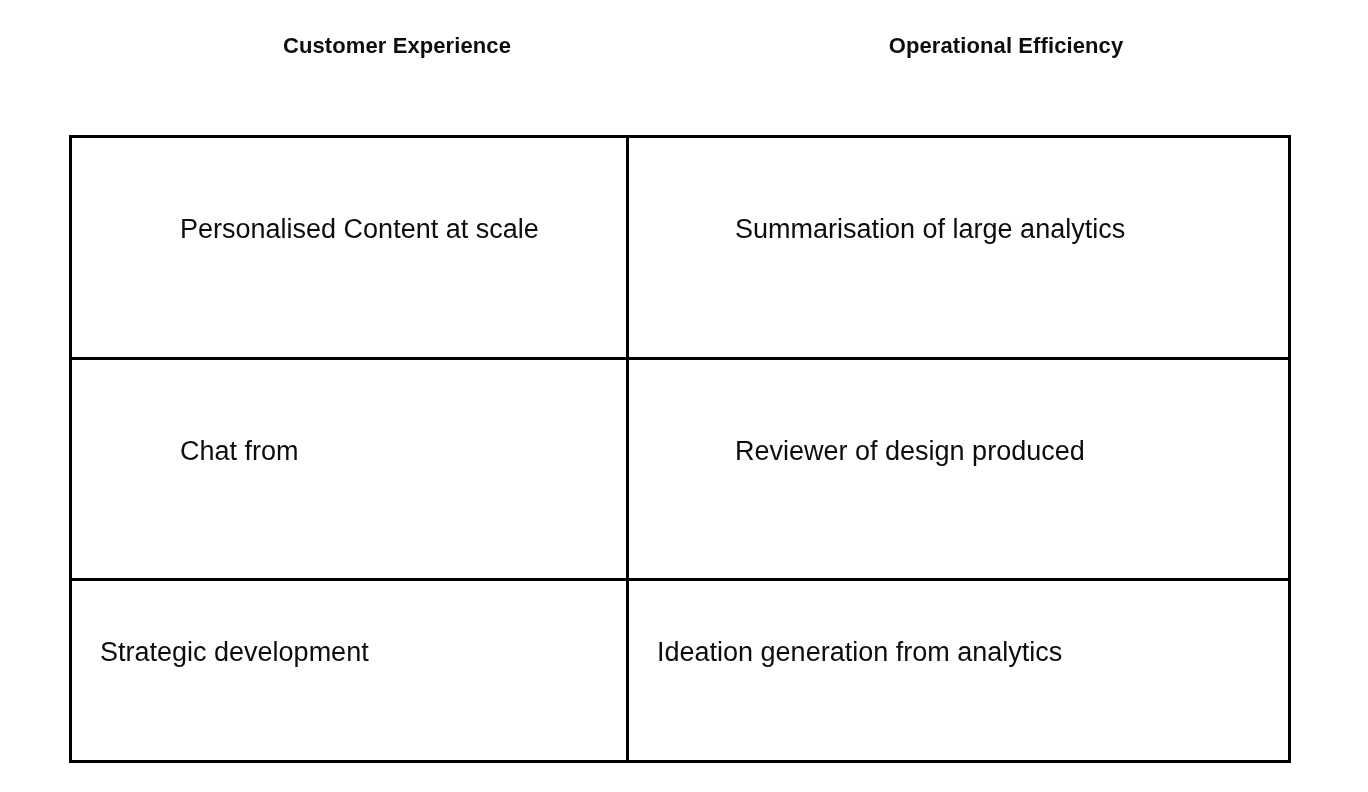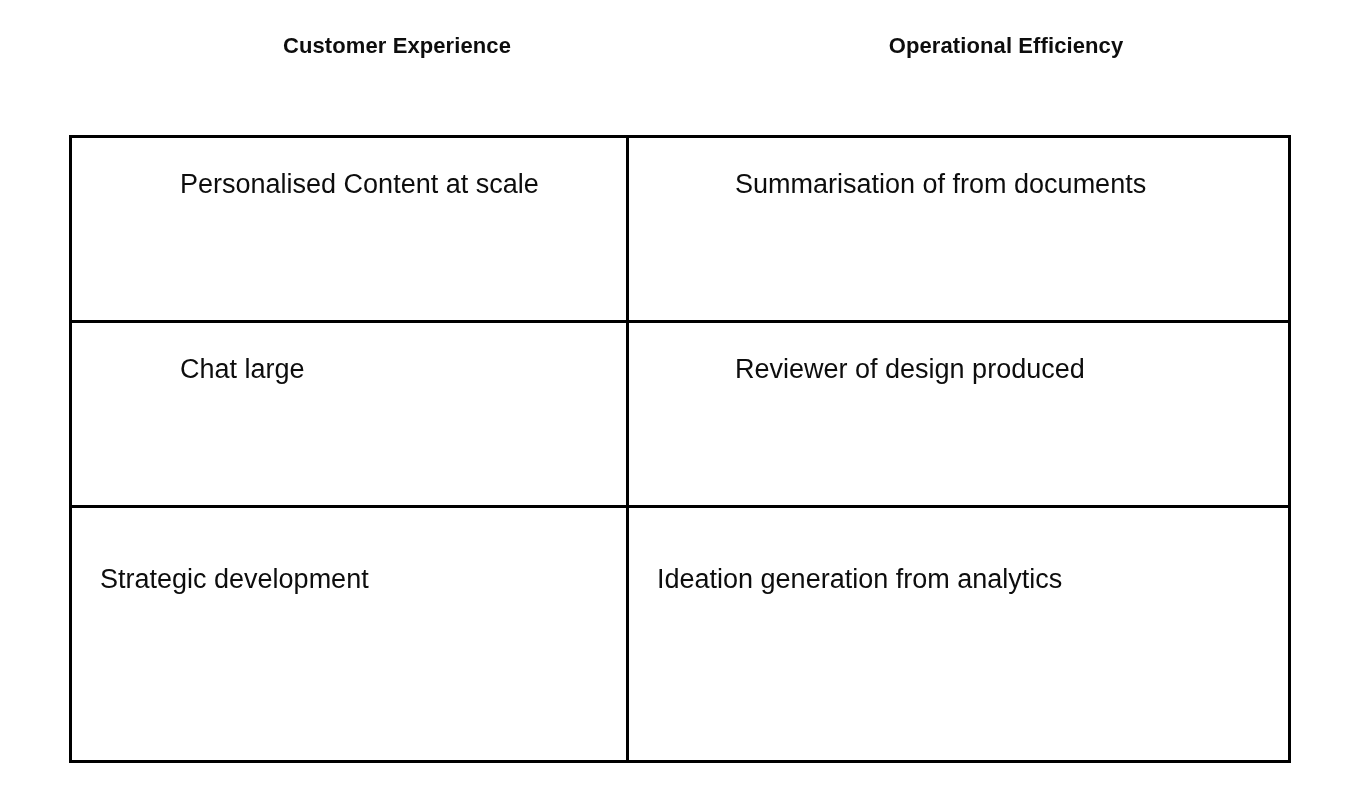--- a/index.html
+++ b/index.html
@@ -62,21 +62,21 @@
   }
   .matrix col.c1 { width: 557px; }
   .matrix col.c2 { width: 662px; }
 
   .cell-inner {
     display: block;
     font-size: 27px;
     line-height: 34px;
     font-weight: 400;
     color: #0d0d0d;
-    padding-top: 29px;
+    padding-top: 74px;
   }
   td.col-left  .cell-inner { padding-left: 108px; }
   td.col-right .cell-inner { padding-left: 106px; }
 
   
   tr.row-4 .cell-inner { padding-top: 54px; padding-left: 28px; }
 </style>
 </head>
 <body>
 
@@ -91,26 +91,26 @@
     <colgroup>
       <col class="c1">
       <col class="c2">
     </colgroup>
     <tbody>
       <tr class="row-1">
         <td class="col-left">
           <span class="cell-inner">Personalised Content at scale</span>
         </td>
         <td class="col-right">
-          <span class="cell-inner">Summarisation of from documents</span>
+          <span class="cell-inner">Summarisation of large analytics</span>
         </td>
       </tr>
       <tr class="row-2">
         <td class="col-left">
-          <span class="cell-inner">Chat large</span>
+          <span class="cell-inner">Chat from</span>
         </td>
         <td class="col-right">
           <span class="cell-inner">Reviewer of design produced</span>
         </td>
       </tr>
       <tr class="row-4">
         <td class="col-left">
           <span class="cell-inner">Strategic development</span>
         </td>
         <td class="col-right">

